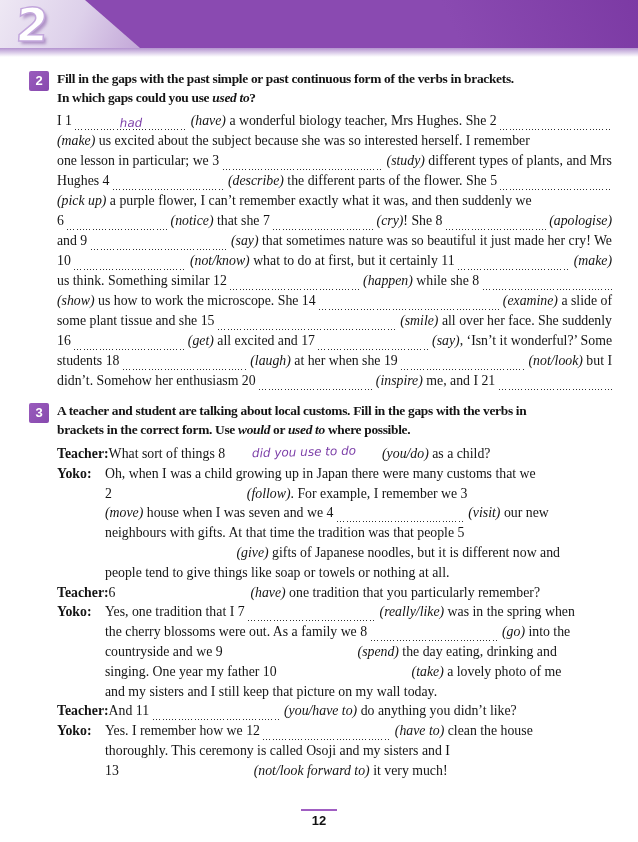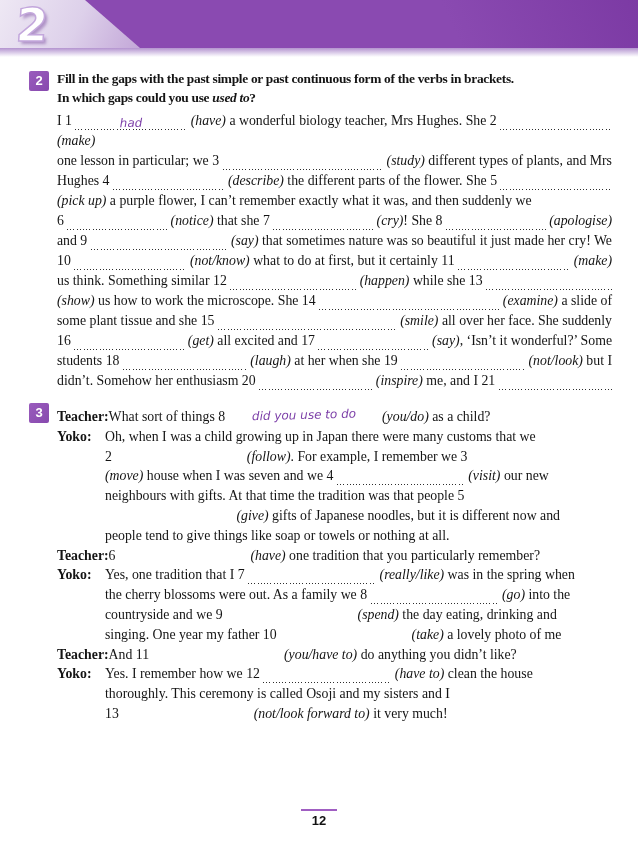--- a/index.html
+++ b/index.html
@@ -104,20 +104,21 @@
             <span class="gap">
               <span class="hw">had</span>
             </span>
             <span class="txt"> </span>
             <span class="it">(have)</span>
             <span class="txt"> a wonderful biology teacher, Mrs Hughes. She 2 </span>
             <span class="gap"></span>
           </div>
           <div class="pline">
             <span class="it">(make)</span>
+            <span class="txt"> us excited about the subject because she was so interested herself. I remember</span>
           </div>
           <div class="pline">
             <span class="txt">one lesson in particular; we 3 </span>
             <span class="gap"></span>
             <span class="txt"> </span>
             <span class="it">(study)</span>
             <span class="txt"> different types of plants, and Mrs</span>
           </div>
           <div class="pline">
             <span class="txt">Hughes 4 </span>
@@ -160,21 +161,21 @@
             <span class="txt"> what to do at first, but it certainly 11 </span>
             <span class="gap"></span>
             <span class="txt"> </span>
             <span class="it">(make)</span>
           </div>
           <div class="pline">
             <span class="txt">us think. Something similar 12 </span>
             <span class="gap"></span>
             <span class="txt"> </span>
             <span class="it">(happen)</span>
-            <span class="txt"> while she 13 </span>
+            <span class="txt"> while she 8 </span>
             <span class="gap"></span>
           </div>
           <div class="pline">
             <span class="it">(show)</span>
             <span class="txt"> us how to work the microscope. She 14 </span>
             <span class="gap"></span>
             <span class="txt"> </span>
             <span class="it">(examine)</span>
             <span class="txt"> a slide of</span>
           </div>
@@ -215,20 +216,21 @@
             <span class="txt"> me, and I 21 </span>
             <span class="gap"></span>
           </div>
         </div>
     </div>
   </div>
 
   <div class="section sec3">
     <div class="badge">3</div>
     <div class="sec-body">
+      <div class="instr"><span class="txt">A teacher and student are talking about local customs. Fill in the gaps with the verbs in</span><br><span class="txt">brackets in the correct form. Use </span><span class="it">would</span><span class="txt"> or </span><span class="it">used to</span><span class="txt"> where possible.</span></div>
       <div class="dialogue">
           <div class="drow">
             <span class="dlabel">Teacher:</span>
             <div class="dcontent">
               <span class="txt">What sort of things 8 </span>
               <span class="gap gap-hw">
                 <span class="hw">did you use to do</span>
               </span>
               <span class="txt"> </span>
               <span class="it">(you/do)</span>
@@ -328,20 +330,26 @@
             <span class="dlabel"></span>
             <div class="dcontent">
               <span class="txt">singing. One year my father 10 </span>
               <span class="gap gap-fx"></span>
               <span class="txt"> </span>
               <span class="it">(take)</span>
               <span class="txt"> a lovely photo of me</span>
             </div>
           </div>
           <div class="drow">
+            <span class="dlabel"></span>
+            <div class="dcontent">
+              <span class="txt">and my sisters and I still keep that picture on my wall today.</span>
+            </div>
+          </div>
+          <div class="drow">
             <span class="dlabel">Teacher:</span>
             <div class="dcontent">
               <span class="txt">And 11 </span>
               <span class="gap gap-fx"></span>
               <span class="txt"> </span>
               <span class="it">(you/have to)</span>
               <span class="txt"> do anything you didn’t like?</span>
             </div>
           </div>
           <div class="drow">

